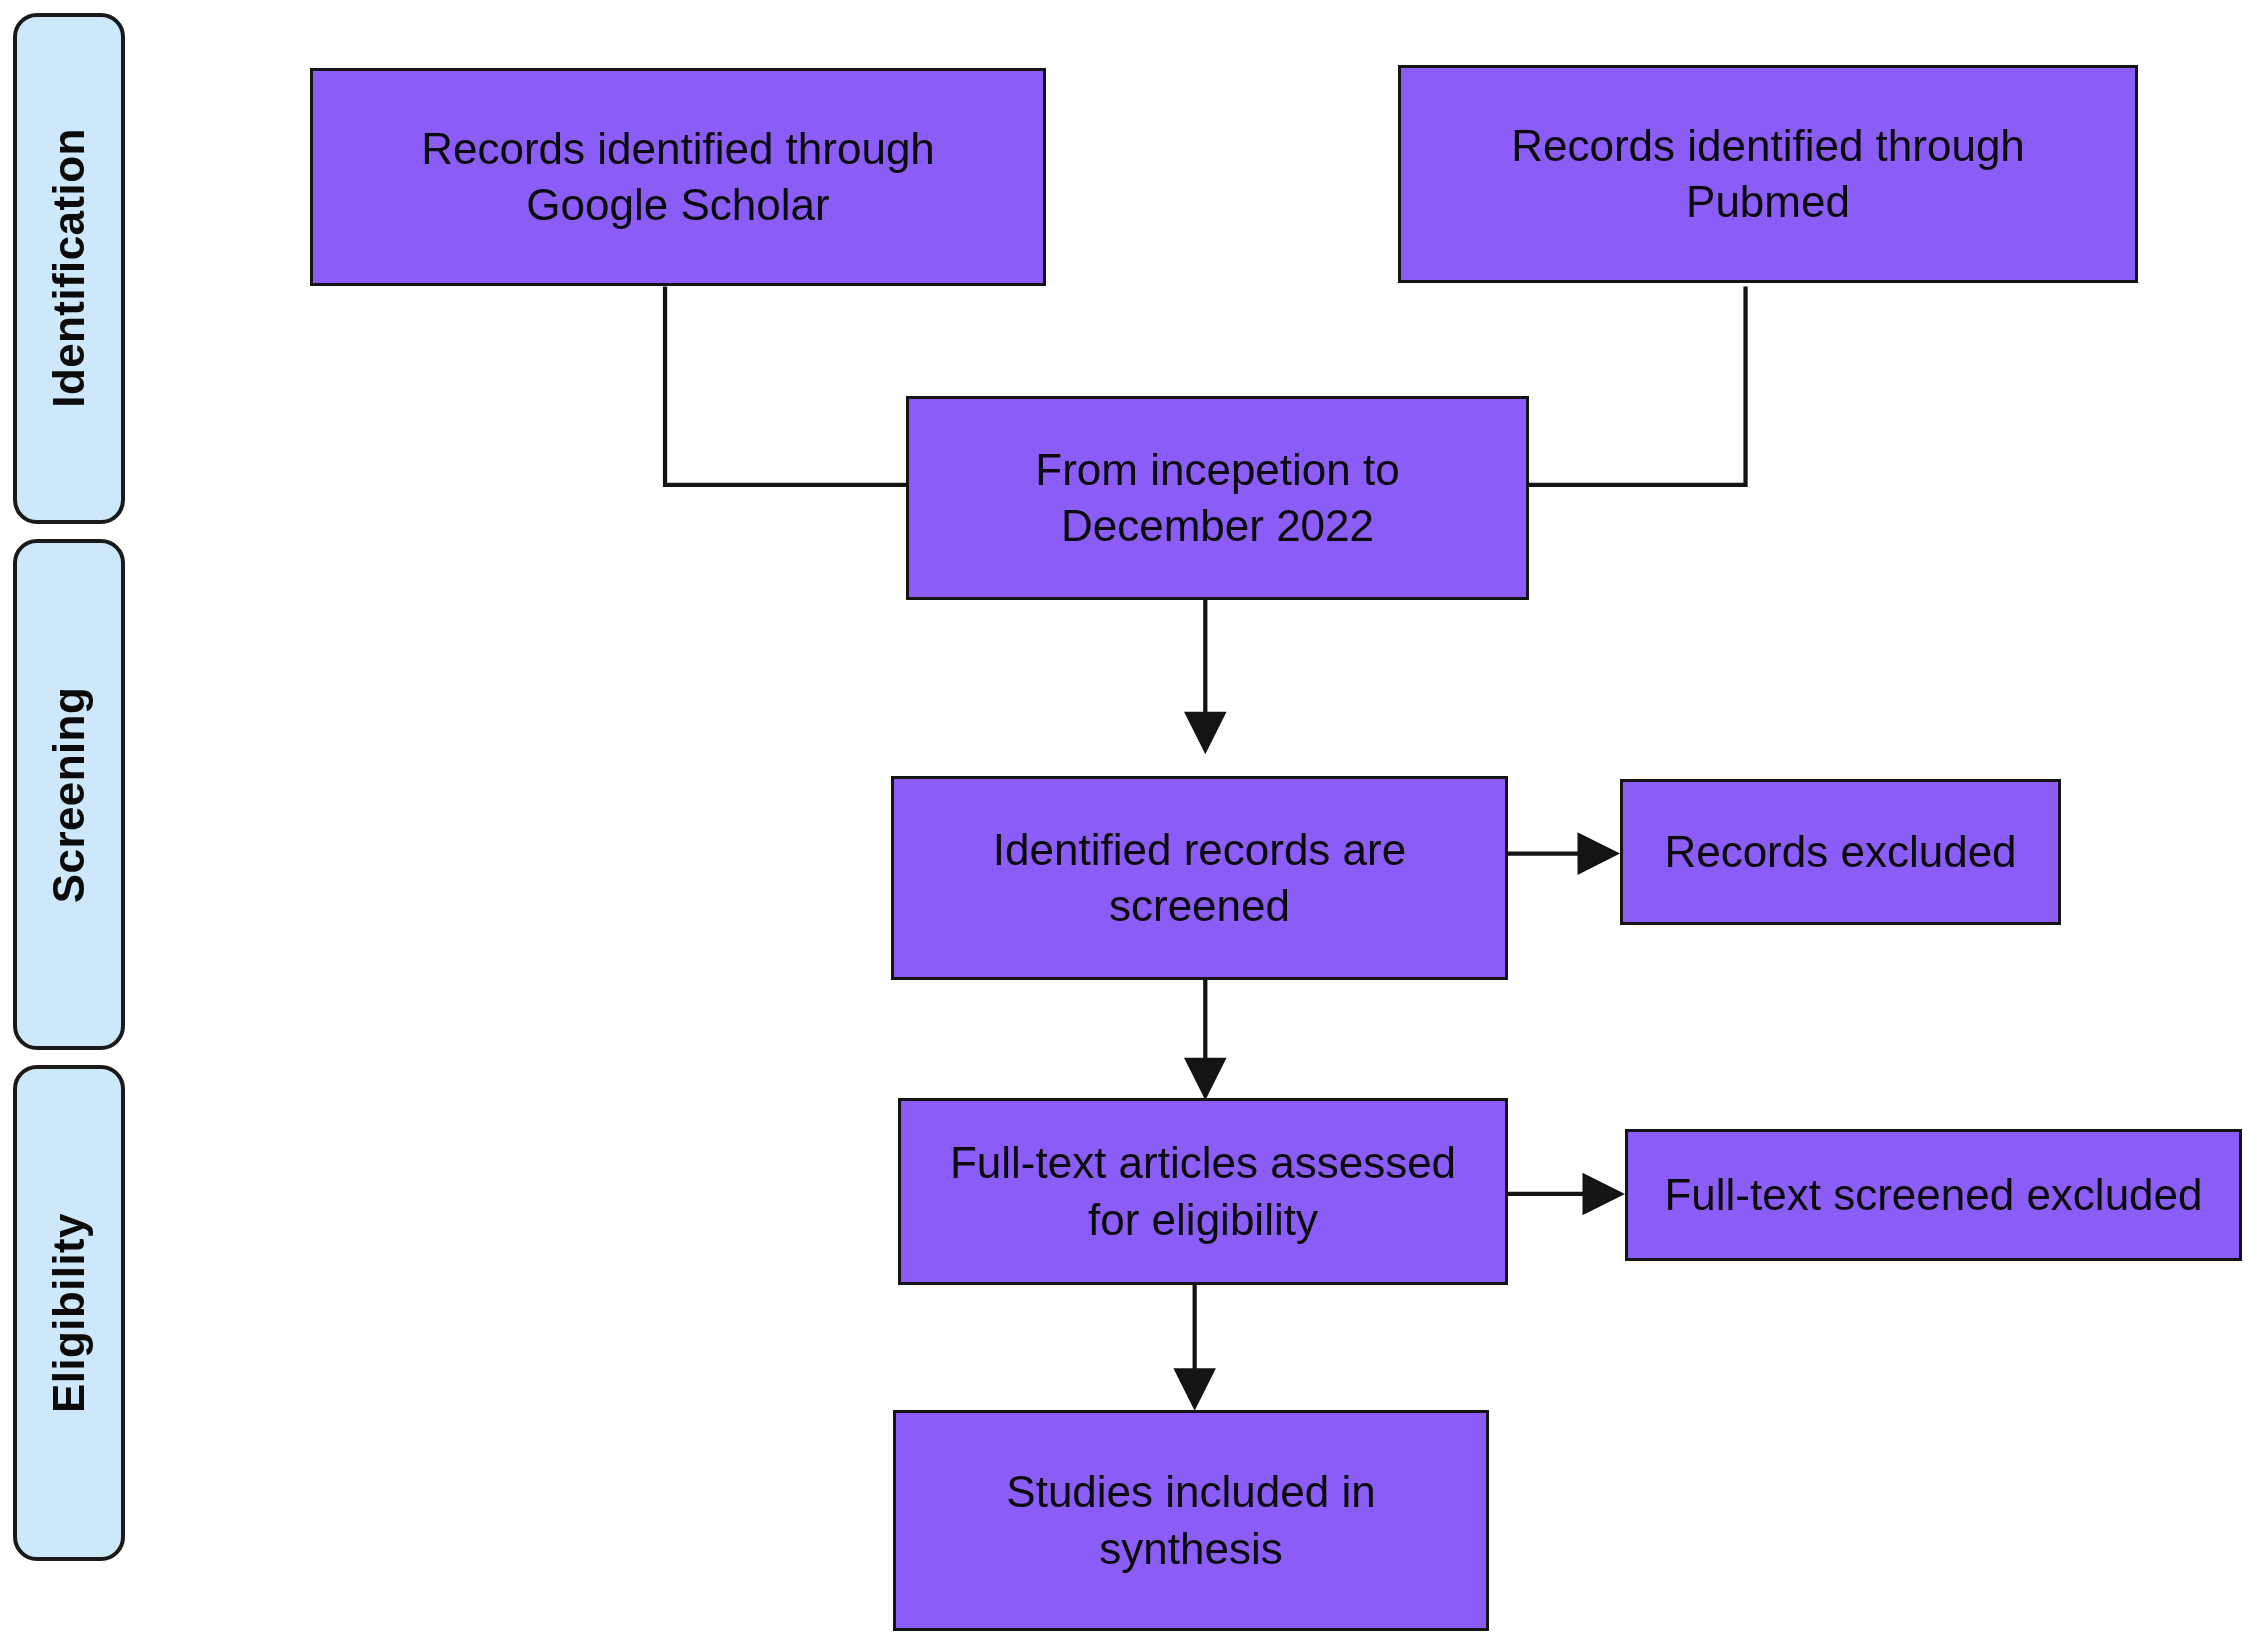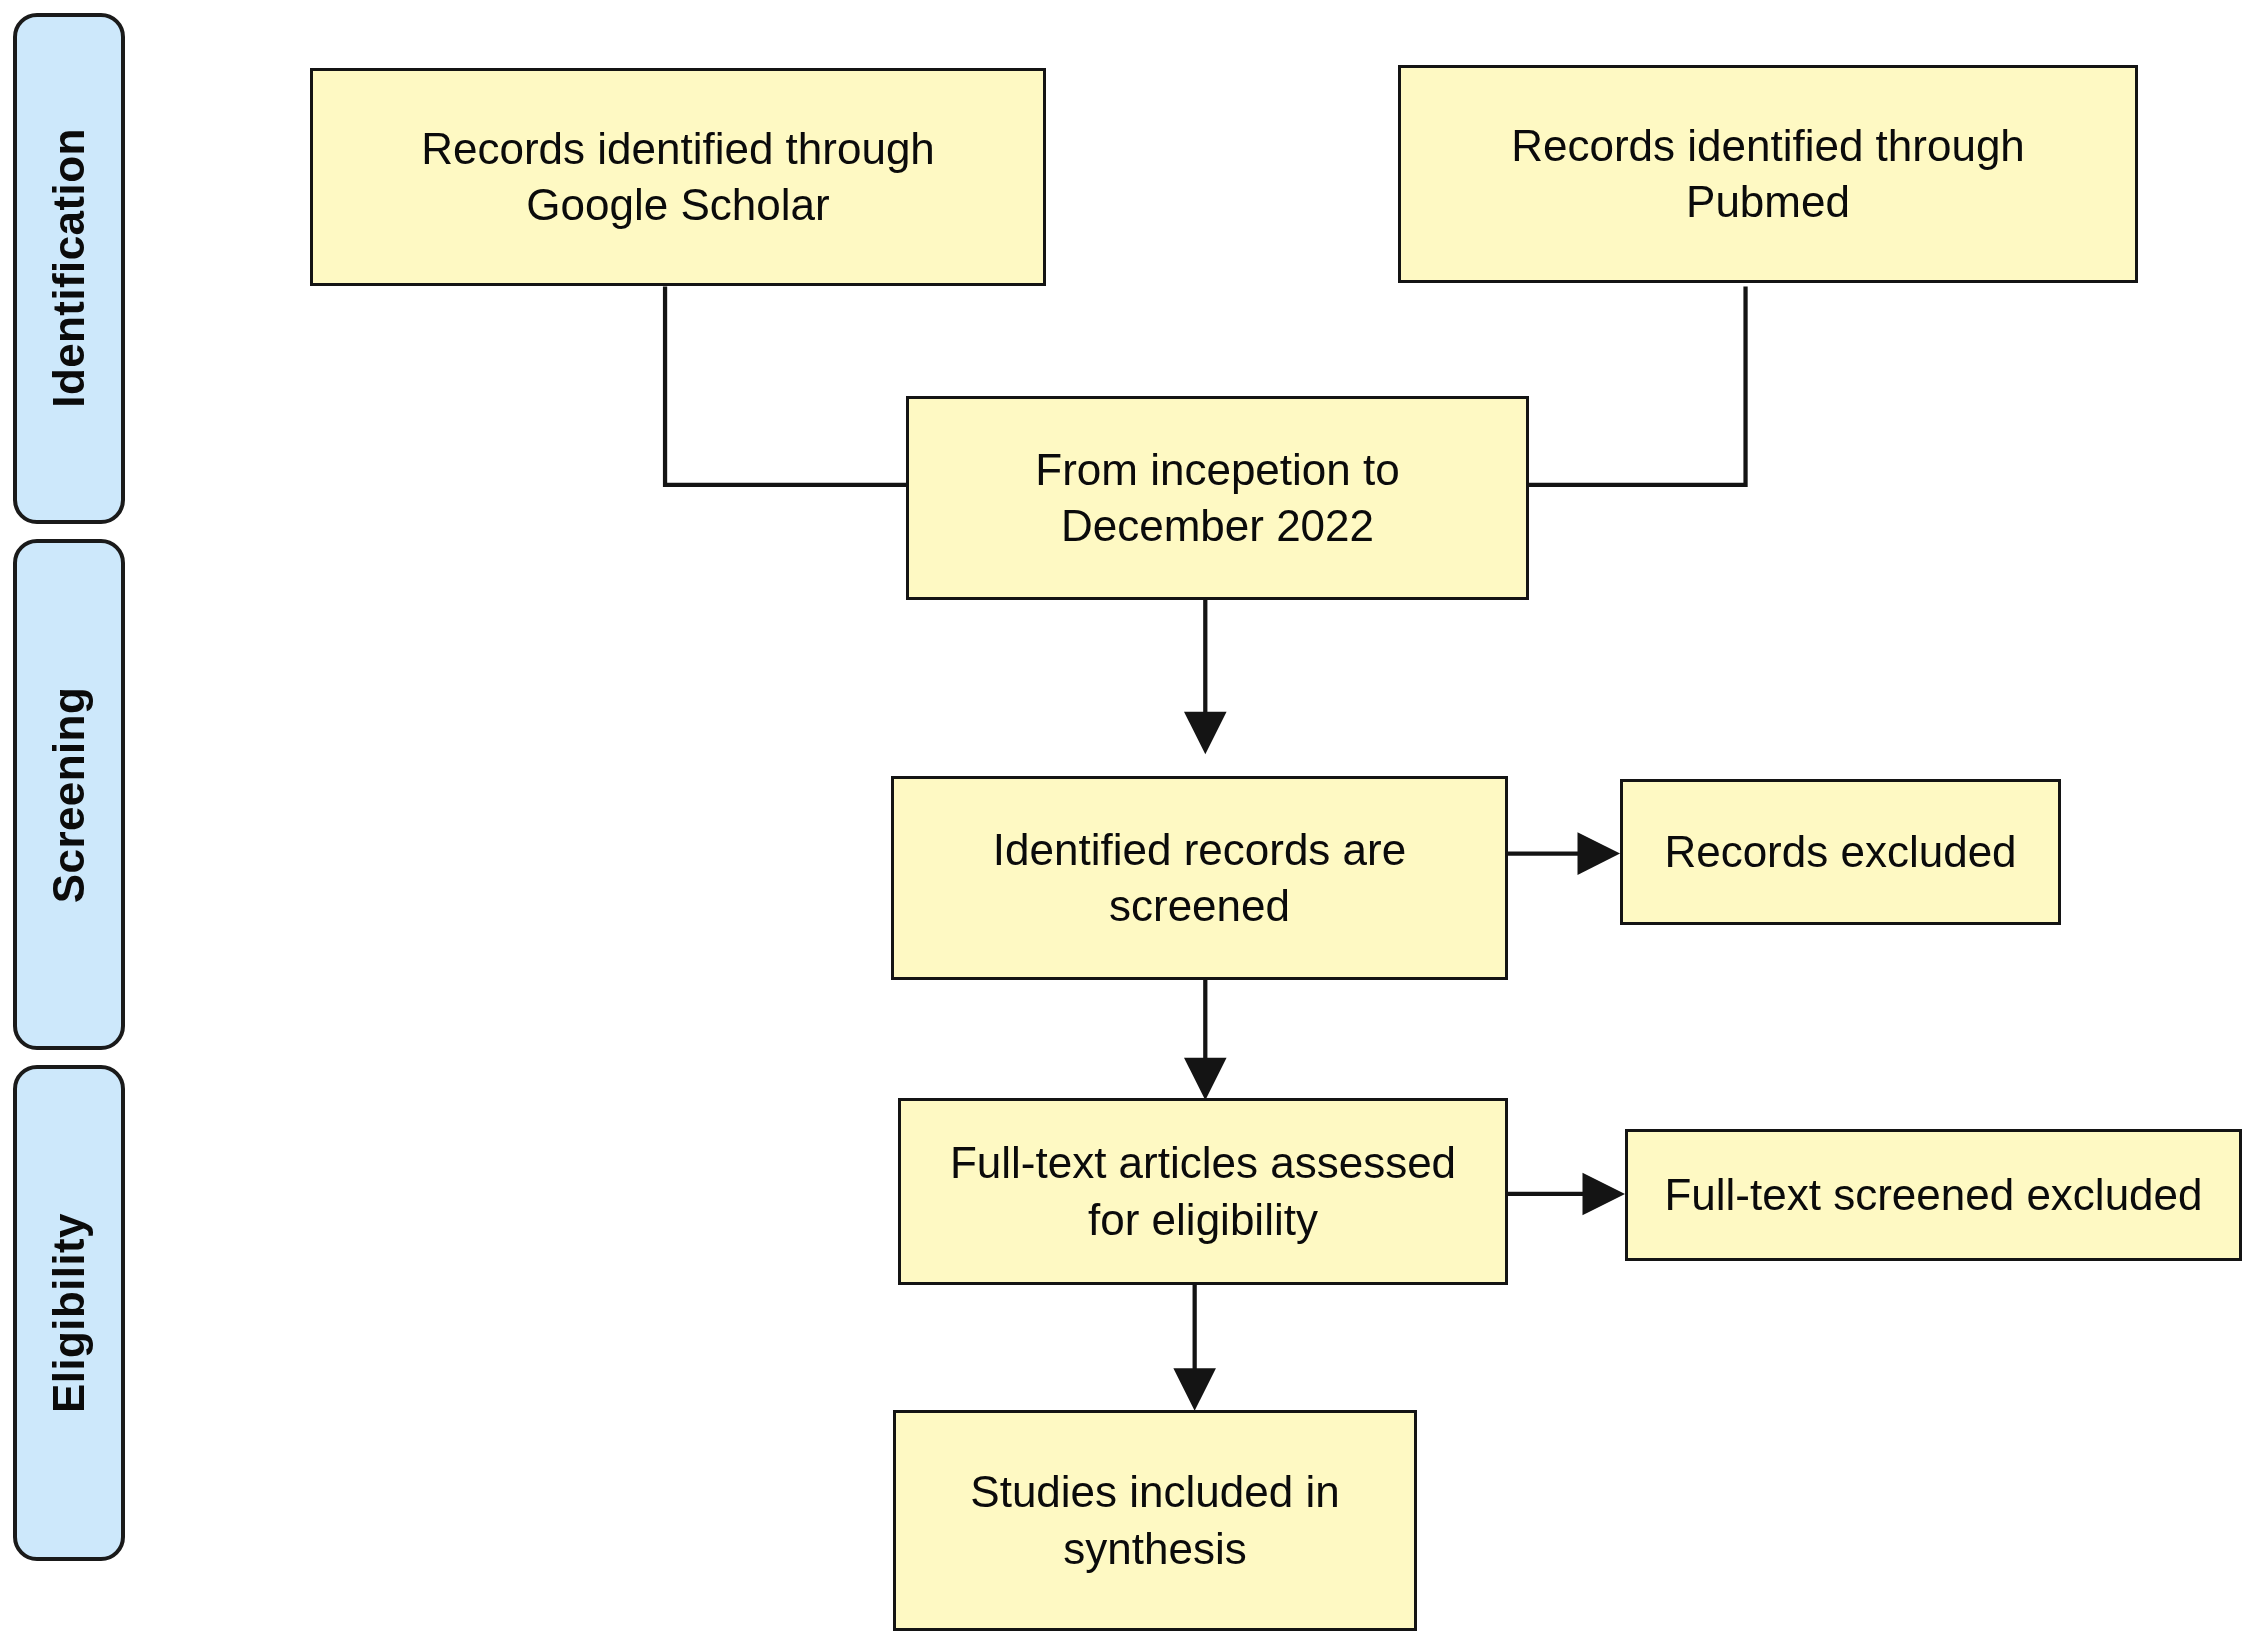--- a/index.html
+++ b/index.html
@@ -37,21 +37,21 @@
     font-size: 44px;
     letter-spacing: 0.4px;
     color: #0b0b0b;
     font-family: "Liberation Sans", sans-serif;
   }
 
   
   .flow-box {
     position: absolute;
     box-sizing: border-box;
-    background: #fef9c3;
+    background: #8b5cf6;
     border: 3.5px solid #141414;
     display: flex;
     align-items: center;
     justify-content: center;
     text-align: center;
   }
   .flow-box .box-text {
     font-size: 44px;
     line-height: 1.28;
     color: #0b0b0b;
@@ -156,21 +156,21 @@
       <span>for eligibility</span>
     </div>
   </div>
 
   <div class="flow-box" style="left:1625px; top:1129px; width:617px; height:132px;">
     <div class="box-text">
       <span>Full-text screened excluded</span>
     </div>
   </div>
 
-  <div class="flow-box" style="left:893px; top:1410px; width:524px; height:221px;">
+  <div class="flow-box" style="left:893px; top:1410px; width:596px; height:221px;">
     <div class="box-text">
       <span>Studies included in</span><br>
       <span>synthesis</span>
     </div>
   </div>
 
 </div>
 
 
 </body></html>

